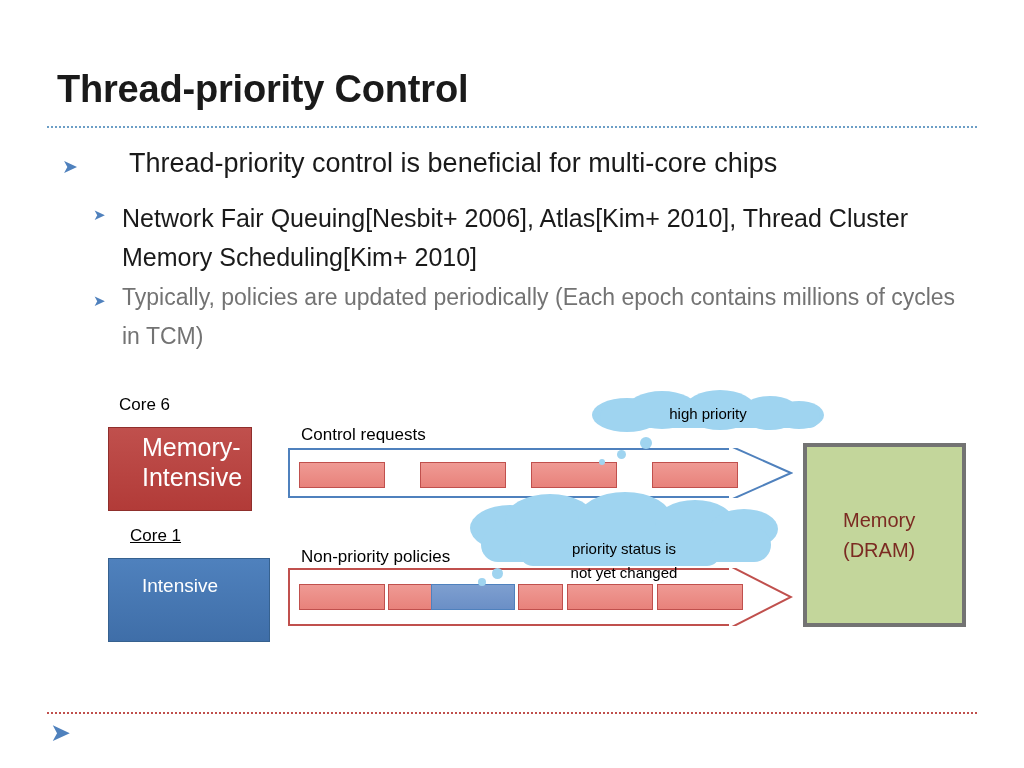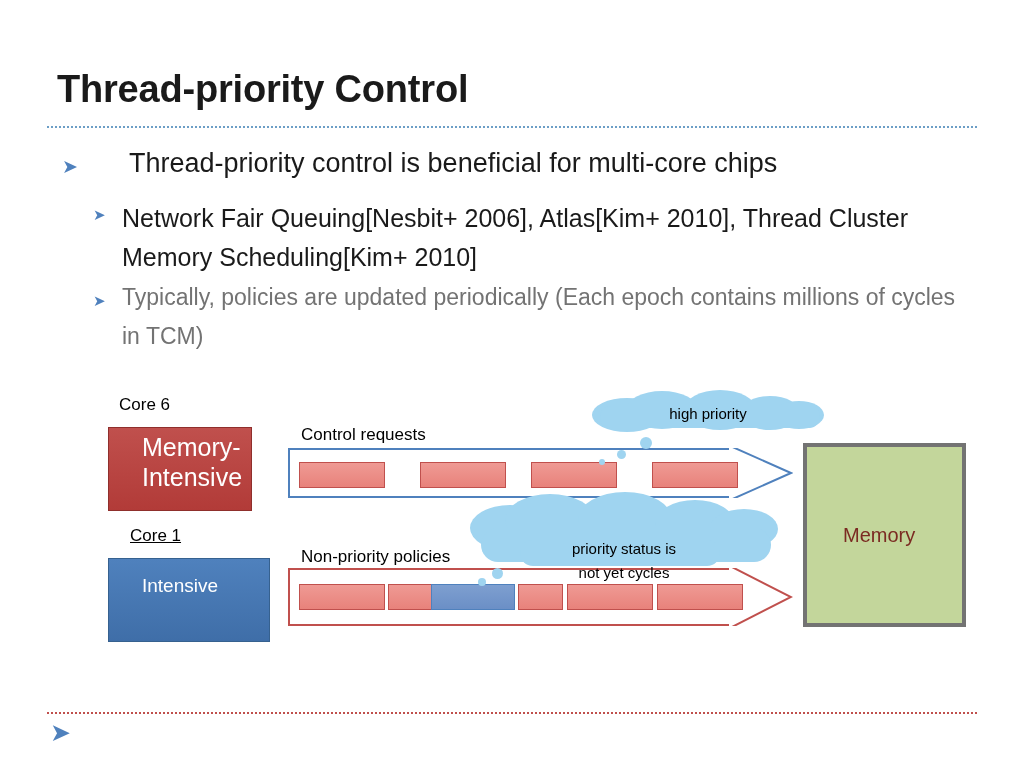--- a/index.html
+++ b/index.html
@@ -143,20 +143,21 @@
   <div class="box-mem">
     <div>Memory-</div>
     <div>Intensive</div>
   </div>
   <div class="box-comp">
     <div>Intensive</div>
   </div>
 
   <div class="dram">
     <div>Memory</div>
+    <div>(DRAM)</div>
   </div>
 
   <svg class="arrow-top" viewBox="0 0 505 50">
     <path d="M1,1 L440,1 L440,-3 L503,25 L440,53 L440,49 L1,49 Z" fill="none" stroke="#4f81bd" stroke-width="2"></path>
   </svg>
 
   <svg class="arrow-bot" viewBox="0 0 505 58">
     <path d="M1,1 L440,1 L440,-3 L503,29 L440,61 L440,57 L1,57 Z" fill="none" stroke="#c0504d" stroke-width="2"></path>
   </svg>
 
@@ -188,21 +189,21 @@
   <div>
     <div class="cloud" style="left:470px;top:505px;width:80px;height:46px;"></div>
     <div class="cloud" style="left:505px;top:494px;width:90px;height:52px;"></div>
     <div class="cloud" style="left:578px;top:492px;width:94px;height:54px;"></div>
     <div class="cloud" style="left:655px;top:500px;width:80px;height:48px;"></div>
     <div class="cloud" style="left:710px;top:509px;width:68px;height:40px;"></div>
     <div class="cloud" style="left:481px;top:528px;width:290px;height:34px;border-radius:18px;"></div>
     <div class="cloud" style="left:520px;top:540px;width:200px;height:26px;border-radius:14px;"></div>
     <div class="cloud-text" style="left:470px;top:505px;width:308px;margin-top:32px;">
       <div>priority status is</div>
-      <div>not yet cycles</div>
+      <div>not yet changed</div>
     </div>
     <div class="cloud-dot" style="left:492px;top:568px;width:11px;height:11px;"></div>
     <div class="cloud-dot" style="left:478px;top:578px;width:8px;height:8px;"></div>
   </div>
 
   <div class="footer-rule"></div>
   <div class="footer-arrow">➤</div>
 
 </div>
 

